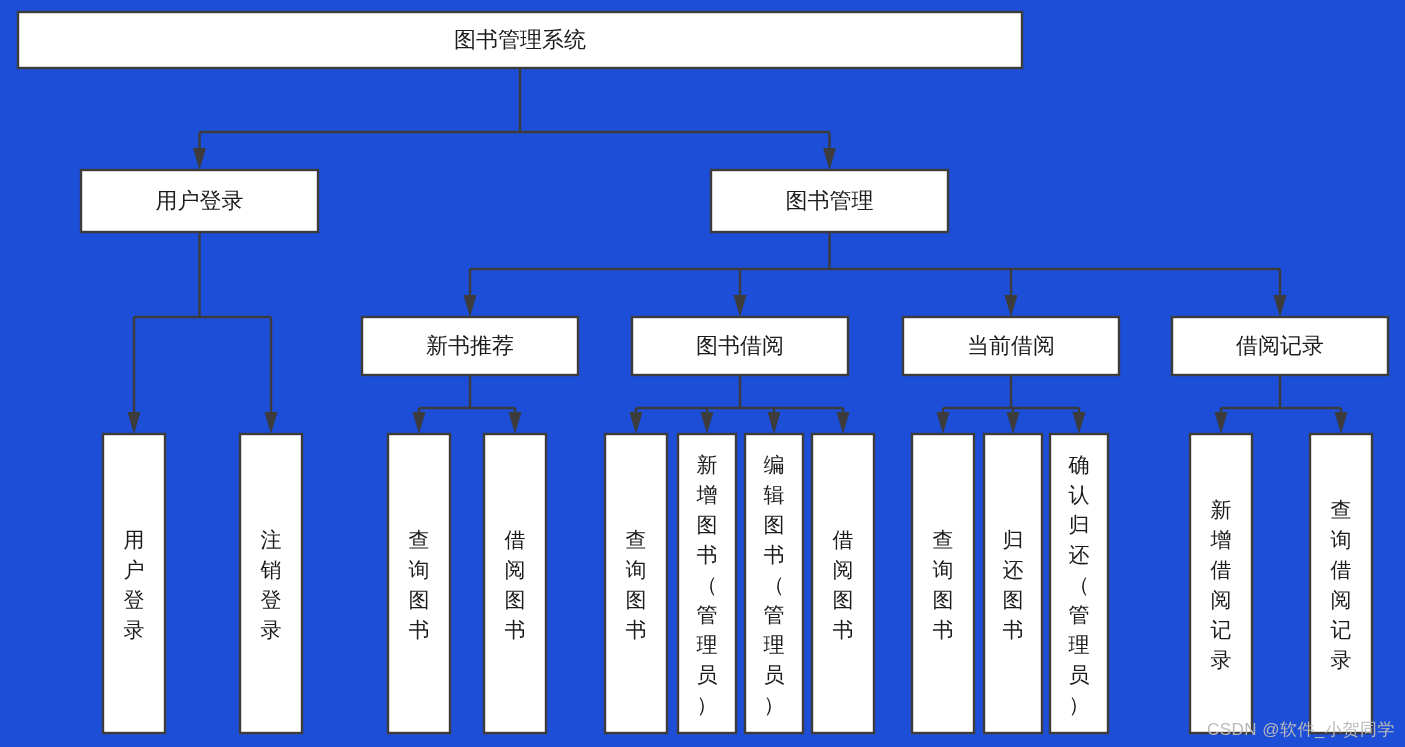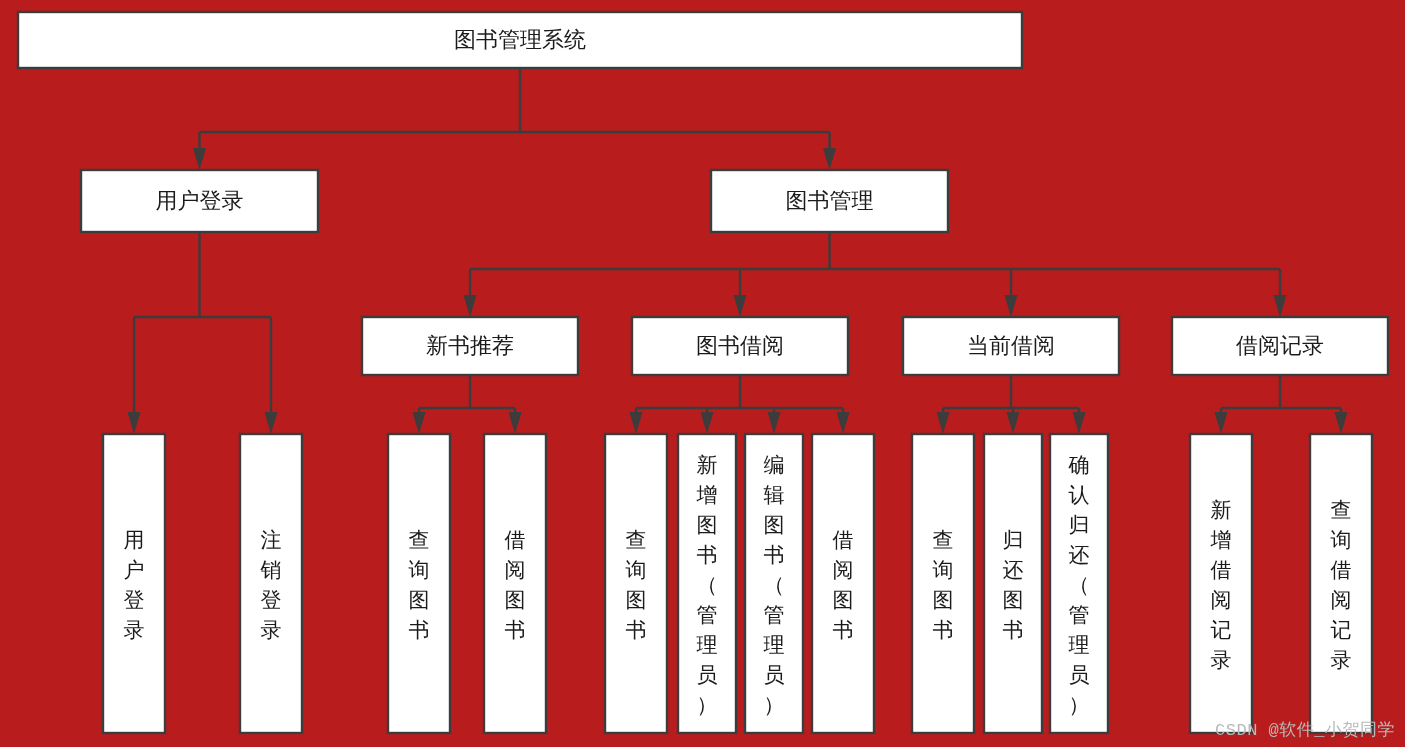--- a/index.html
+++ b/index.html
@@ -8,21 +8,21 @@
     padding: 0;
     background: #ffffff;
   }
   body {
     font-family: "Liberation Sans", "DejaVu Sans", sans-serif;
   }
   #diagram-root {
     position: relative;
     width: 1405px;
     height: 747px;
-    background: #b91c1c;
+    background: #1d4ed8;
     overflow: hidden;
   }
   svg#tree-svg {
     position: absolute;
     left: 0;
     top: 0;
     width: 1405px;
     height: 747px;
     display: block;
   }
@@ -51,21 +51,21 @@
   .node-label-vertical {
     fill: #1b1b1b;
     font-family: "Liberation Sans", "DejaVu Sans", sans-serif;
     font-size: 21px;
     text-anchor: middle;
   }
   .watermark {
     position: absolute;
     right: 10px;
     bottom: 6px;
-    font-family: Liberation Mono, monospace;
+    font-family: Liberation Sans, sans-serif;
     font-size: 17px;
     color: #b9b9b9;
     letter-spacing: 0.5px;
     white-space: nowrap;
     user-select: none;
   }
 </style>
 </head>
 <body>
 

